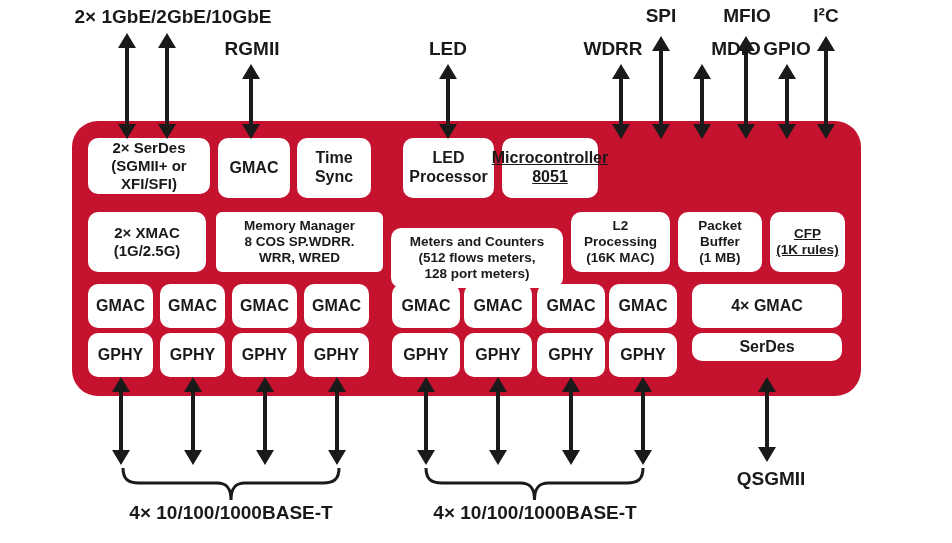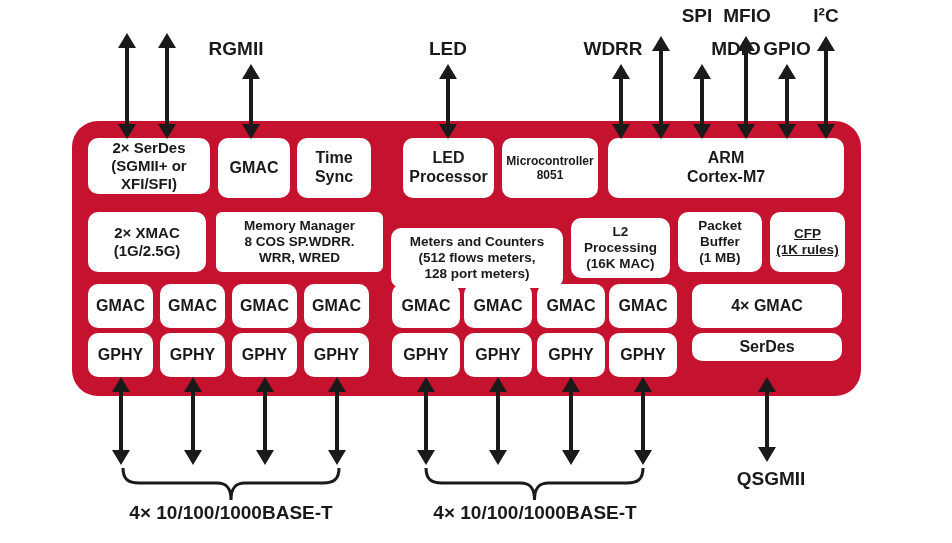--- a/index.html
+++ b/index.html
@@ -9,43 +9,44 @@
 
   .redbox { position:absolute; left:72px; top:121px; width:789px; height:275px;
             background:var(--red); border-radius:26px; z-index:1; }
 
   .block { position:absolute; background:var(--block_bg); border-radius:10px;
            display:flex; align-items:center; justify-content:center; text-align:center;
            font-weight:bold; color:var(--ink); white-space:pre-line; line-height:1.18;
            font-size:16px; z-index:2; }
   .f15 { font-size:15px; }
   .f14 { font-size:13.5px; }
-  .f12 { font-size:12px; }
+  .f12 { font-size:16px;text-decoration:underline; }
 
   .lbl { position:absolute; transform:translateX(-50%); font-weight:bold; font-size:19px;
          white-space:nowrap; color:var(--ink); z-index:4; }
 
   .arr { position:absolute; width:18px; transform:translateX(-50%); z-index:3; }
   .arr::before, .arr::after { content:""; position:absolute; left:0;
          border-left:9px solid transparent; border-right:9px solid transparent; }
   .arr::before { top:0; border-bottom:15px solid var(--ink); }
   .arr::after  { bottom:0; border-top:15px solid var(--ink); }
   .arr .shaft { position:absolute; left:7px; top:10px; bottom:10px; width:4px; background:var(--ink); }
 
   .brace { position:absolute; color:var(--ink); z-index:3; }
 </style>
 </head>
 <body>
 
 <div class="stage">
 
-  <div class="lbl" style="left:236px; top:38px;">RGMII</div>
+  <div class="lbl" style="left:173px; top:6px;">2× 1GbE/2GbE/10GbE</div>
+  <div class="lbl" style="left:252px; top:38px;">RGMII</div>
   <div class="lbl" style="left:448px; top:38px;">LED</div>
   <div class="lbl" style="left:613px; top:38px;">WDRR</div>
-  <div class="lbl" style="left:661px; top:5px;margin-left:36px;">SPI</div>
+  <div class="lbl" style="left:661px; top:5px;">SPI</div>
   <div class="lbl" style="left:736px; top:38px;">MDIO</div>
   <div class="lbl" style="left:747px; top:5px;">MFIO</div>
   <div class="lbl" style="left:787px; top:38px;">GPIO</div>
   <div class="lbl" style="left:826px; top:5px;">I²C</div>
 
   <div class="arr" style="left:127px; top:33px; height:106px;">
       <span class="shaft"></span>
     </div>
   <div class="arr" style="left:167px; top:33px; height:106px;">
       <span class="shaft"></span>
@@ -79,32 +80,30 @@
 
   <div class="block f15" style="left:88px;  top:138px; width:122px; height:56px;">2× SerDes
 (SGMII+ or
 XFI/SFI)</div>
   <div class="block" style="left:218px; top:138px; width:72px;  height:60px;">GMAC</div>
   <div class="block" style="left:297px; top:138px; width:74px;  height:60px;">Time Sync</div>
   <div class="block" style="left:403px; top:138px; width:91px;  height:60px;">LED
 Processor</div>
   <div class="block f12" style="left:502px; top:138px; width:96px;  height:60px;">Microcontroller
 8051</div>
-  <div class="block" style="left:608px; top:138px; width:236px; height:60px;">ARM
-Cortex-M7</div>
 
   <div class="block f15" style="left:88px;  top:212px; width:118px; height:60px;">2× XMAC
 (1G/2.5G)</div>
   <div class="block f14" style="left:216px; top:212px; width:167px; height:60px;border-radius:6px;">Memory Manager
 8 COS SP.WDRR.
 WRR, WRED</div>
   <div class="block f14" style="left:391px; top:228px; width:172px; height:60px;">Meters and Counters
 (512 flows meters,
 128 port meters)</div>
-  <div class="block f14" style="left:571px; top:218px; width:99px;  height:60px;">L2
+  <div class="block f14" style="left:571px; top:212px; width:99px;  height:60px;">L2
 Processing
 (16K MAC)</div>
   <div class="block f14" style="left:678px; top:212px; width:84px;  height:60px;">Packet
 Buffer
 (1 MB)</div>
   <div class="block f14" style="left:770px; top:212px; width:75px;  height:60px;text-decoration:underline;">CFP
 (1K rules)</div>
 
   <div class="block" style="left:88px;  top:284px; width:65px; height:44px;">GMAC</div>
   <div class="block" style="left:160px; top:284px; width:65px; height:44px;">GMAC</div>

